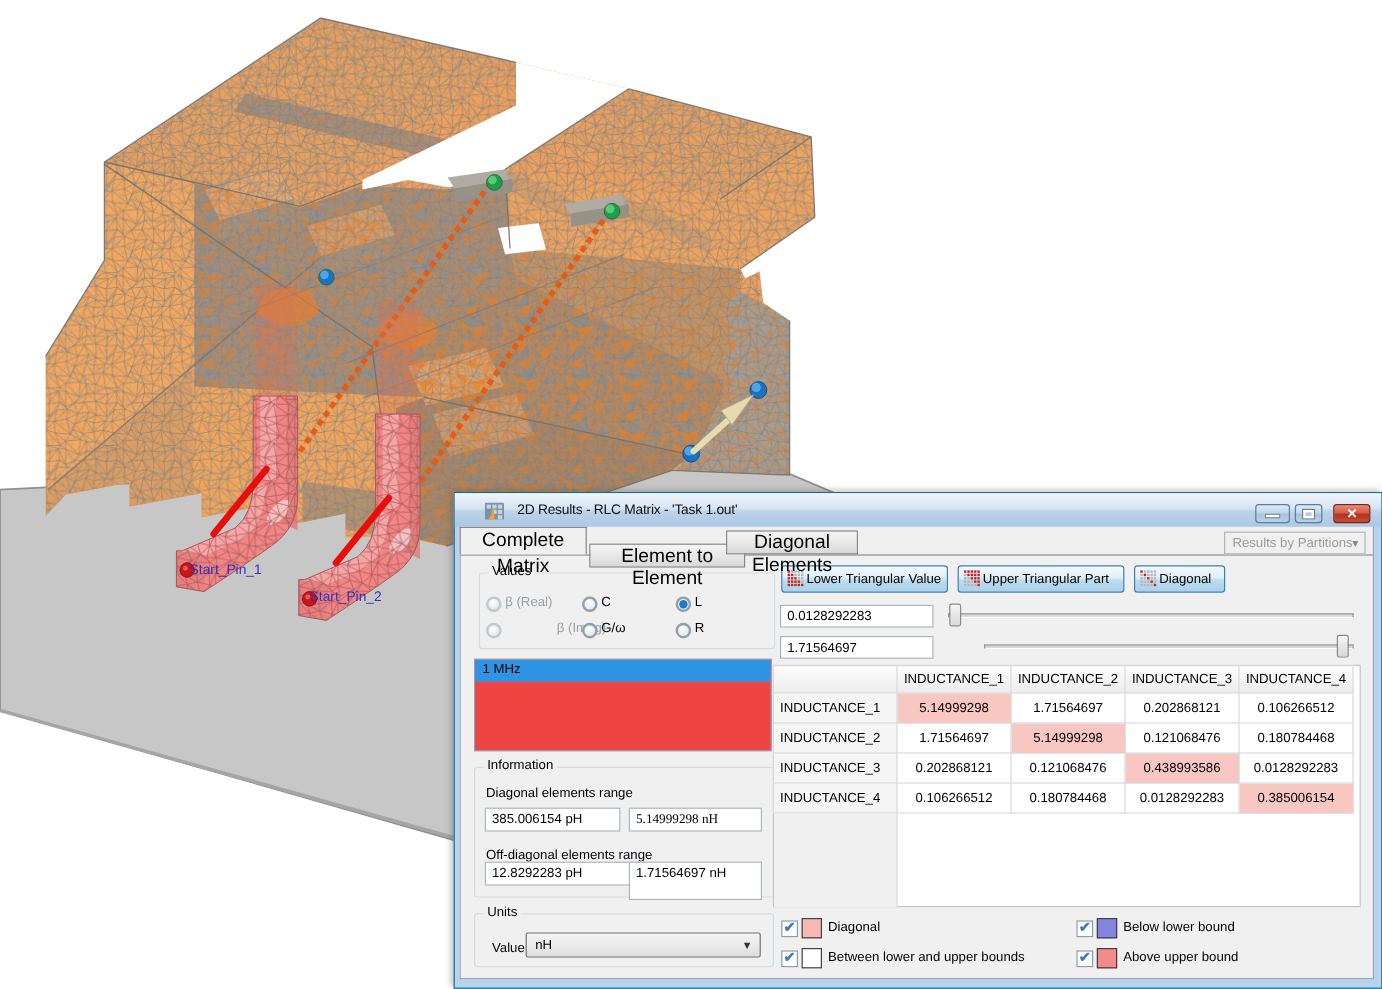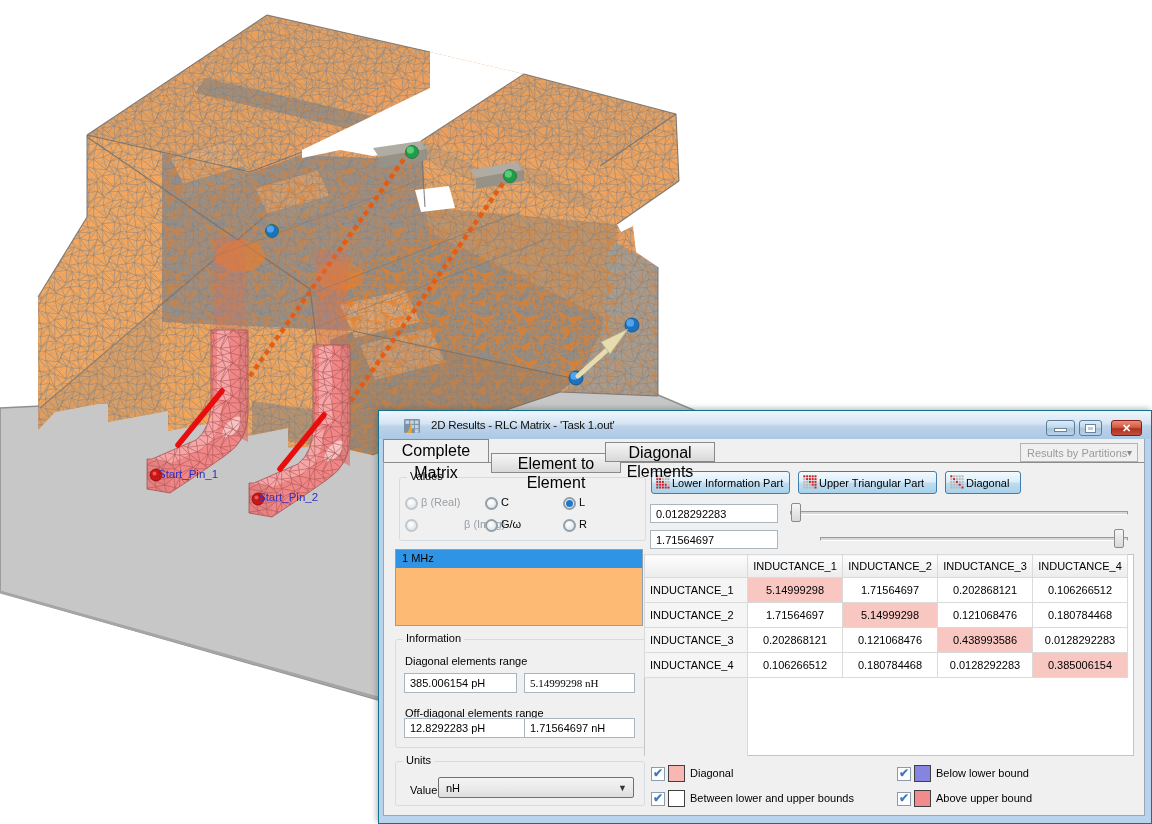--- a/index.html
+++ b/index.html
@@ -229,39 +229,39 @@
       <div class="rlbl" style="left:117px;top:57px;color:#000;">C</div>
       <div class="radio" style="left:179px;top:58px;"></div>
       <div style="position:absolute;left:182px;top:61px;width:7px;height:7px;border-radius:50%;background:#2277cc;"></div>
       <div class="rlbl" style="left:195px;top:57px;color:#000;">L</div>
       <div class="radio" style="left:21px;top:80px;border-color:#c0c8cd;"></div>
       <div class="rlbl" style="left:37px;top:79px;color:#9aa0a5;padding-left:43px;">β (Imag)</div>
       <div class="radio" style="left:101px;top:80px;"></div>
       <div class="rlbl" style="left:117px;top:79px;color:#000;">G/ω</div>
       <div class="radio" style="left:179px;top:80px;"></div>
       <div class="rlbl" style="left:195px;top:79px;color:#000;">R</div>
-      <div style="position:absolute;left:11px;top:110px;width:248px;height:77px;background:#fdba74;border:1px solid #8ba0b5;">
+      <div style="position:absolute;left:11px;top:110px;width:248px;height:77px;background:#ef4444;border:1px solid #8ba0b5;">
         <div style="height:18px;background:#3094e6;color:#000;padding:2px 0 0 6px;">1 MHz</div>
       </div>
       <div class="groupbox" style="left:11px;top:200px;width:287px;height:109px;">
         <div class="gb-label">Information</div>
       </div>
       <div style="position:absolute;left:21px;top:216px;">Diagonal elements range</div>
       <div class="txt" style="left:20px;top:234px;width:113px;height:20px;">385.006154 pH</div>
       <div class="txt" style="left:140px;top:234px;width:111px;height:20px;font-family:Liberation Serif, serif;">5.14999298 nH</div>
       <div style="position:absolute;left:21px;top:268px;">Off-diagonal elements range</div>
       <div class="txt" style="left:20px;top:279px;width:134px;height:20px;">12.8292283 pH</div>
-      <div class="txt" style="left:140px;top:279px;width:111px;height:20px;">1.71564697 nH</div>
+      <div class="txt" style="left:140px;top:279px;width:111px;height:32px;">1.71564697 nH</div>
       <div class="groupbox" style="left:11px;top:322px;width:250px;height:45px;">
         <div class="gb-label">Units</div>
       </div>
       <div style="position:absolute;left:26px;top:345px;">Value</div>
       <div id="unitsdd">nH<span id="udarrow">▼</span></div>
       <div class="btn3" style="left:267px;top:32px;width:139px;">
-        <span>Lower Information Part</span>
+        <span>Lower Triangular Value</span>
       </div>
       <div class="btn3" style="left:414px;top:32px;width:139px;">
         <span>Upper Triangular Part</span>
       </div>
       <div class="btn3" style="left:561px;top:32px;width:76px;">
         <span>Diagonal</span>
       </div>
       <svg style="position:absolute;left:272px;top:36px;" width="14" height="14" viewBox="0 0 14 14">
         <rect x="0.3" y="0.3" width="2" height="2" fill="#cc2222"></rect>
         <rect x="0.3" y="3.0999999999999996" width="2" height="2" fill="#cc2222"></rect>

